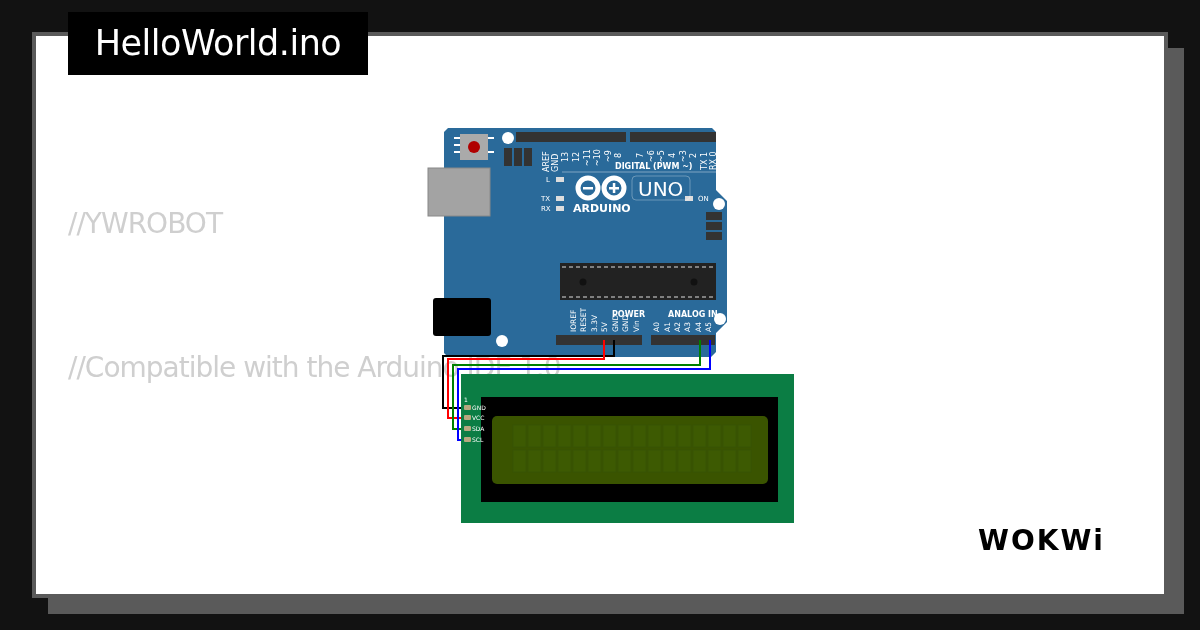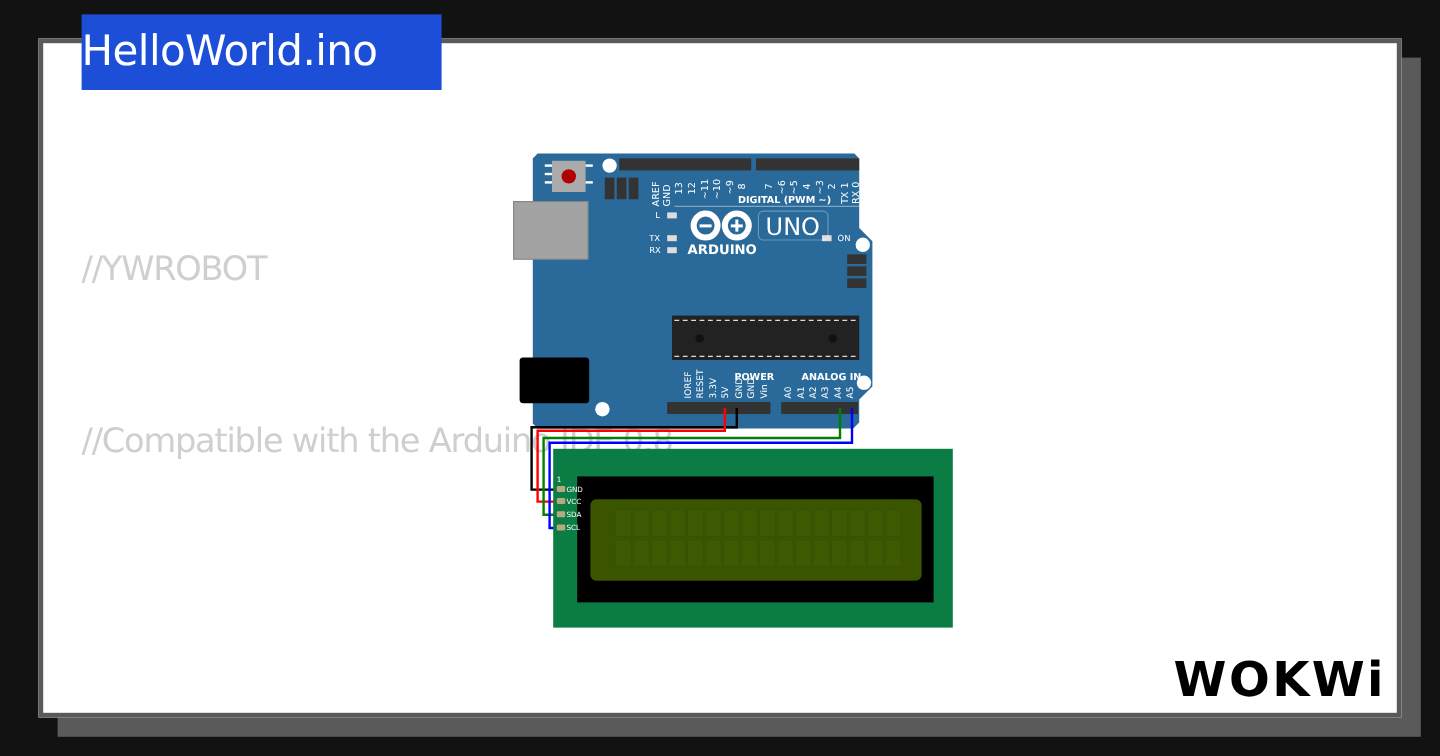--- a/index.html
+++ b/index.html
@@ -1,39 +1,39 @@
 <!DOCTYPE html>
 <html><head>
 <meta charset="utf-8">
 <style>
   html, body { margin:0; padding:0; }
   body { width:1200px; height:630px; background:#121212; position:relative; overflow:hidden;
          font-family:"DejaVu Sans", sans-serif; }
   .shadow { position:absolute; left:48px; top:48px; width:1136px; height:566px; background:#5a5a5a; }
   .card { position:absolute; left:32px; top:32px; width:1128px; height:558px; background:#fff;
           border:4px solid #5a5a5a; overflow:hidden; }
-  .title-tag { position:absolute; left:68px; top:12px; width:300px; height:63px; background:#1d4ed8;
-               color:#fff; font-size:35px; line-height:63px; z-index:5;
+  .title-tag { position:absolute; left:68px; top:12px; width:300px; height:63px; background:#000000;
+               color:#fff; font-size:35px; line-height:63px; text-align:center; z-index:5;
                font-family:"DejaVu Sans", sans-serif; letter-spacing:-0.5px; }
   .code { position:absolute; left:32px; top:68px; width:1064px; margin:0; color:#cfcfcf;
           font-size:28px; line-height:48px; white-space:pre; overflow:hidden;
           font-family:"DejaVu Sans", sans-serif; letter-spacing:-1px; }
   .code .line { height:48px; display:block; }
   .diagram { position:absolute; left:0; top:0; width:1200px; height:630px; }
-  .logo { position:absolute; left:978px; top:544px; font-size:40px; font-weight:bold; color:#000;
+  .logo { position:absolute; left:978px; top:524px; font-size:28px; font-weight:bold; color:#000;
           letter-spacing:2px; font-family:"DejaVu Sans", sans-serif; }
 </style>
 </head>
 <body>
 
 <div class="shadow"></div>
 <div class="card">
   <div class="code">
     <span class="line">//YWROBOT</span>
-    <span class="line">//Compatible with the Arduino IDE 0.8</span>
+    <span class="line">//Compatible with the Arduino IDE 1.0</span>
     
     
     
     
     
     
     
     
   </div>
 </div>

